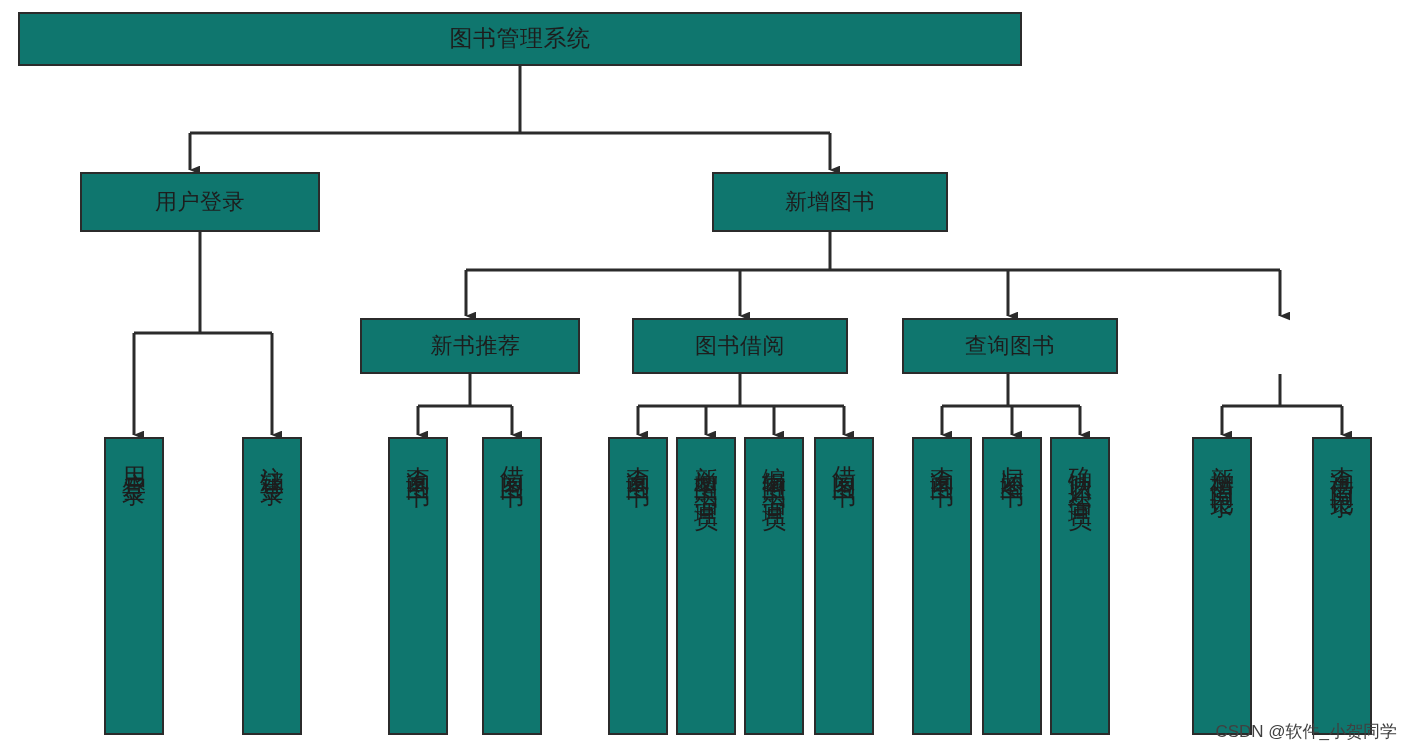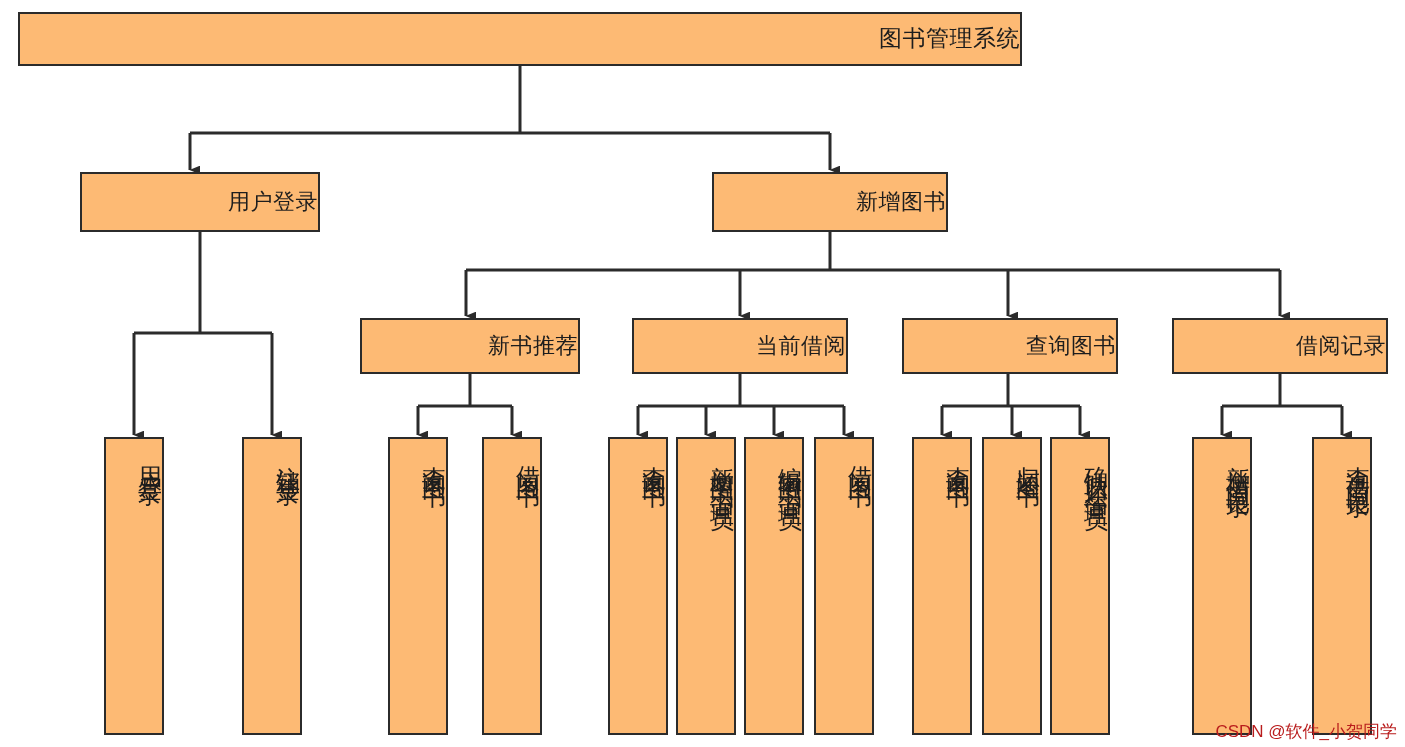--- a/index.html
+++ b/index.html
@@ -20,25 +20,25 @@
   svg.edges {
     position: absolute;
     left: 0;
     top: 0;
     width: 1405px;
     height: 747px;
   }
   .node {
     position: absolute;
     box-sizing: border-box;
-    background: #fdba74;
+    background: #0f766e;
     border: 2px solid #2b2b2b;
     display: flex;
     align-items: center;
-    justify-content: flex-end;
+    justify-content: center;
     z-index: 3;
     font-family: Liberation Serif, serif;
   }
   .node-label {
     color: #1d1d1d;
     line-height: 1.18;
     text-align: center;
     letter-spacing: 0.5px;
   }
   .node.horizontal .node-label {
@@ -58,21 +58,21 @@
     white-space: nowrap;
   }
   .node.level-root .node-label { font-size: 23px; }
   .node.level-2 .node-label { font-size: 22px; }
   .node.level-3 .node-label { font-size: 22px; }
   .watermark {
     position: absolute;
     right: 8px;
     bottom: 4px;
     font-size: 17px;
-    color: #b91c1c;
+    color: #404040;
     z-index: 5;
     white-space: nowrap;
     font-family: "Liberation Sans", "DejaVu Sans", sans-serif;
   }
 </style>
 </head>
 <body>
 
 <div id="diagram-root">
 
@@ -134,27 +134,24 @@
     <span class="node-label">用户登录</span>
   </div>
   <div class="node horizontal level-2" style="left:712px; top:172px; width:236px; height:60px;">
     <span class="node-label">新增图书</span>
   </div>
 
   <div class="node horizontal level-3" style="left:360px; top:318px; width:220px; height:56px;padding-left:11px;">
     <span class="node-label">新书推荐</span>
   </div>
   <div class="node horizontal level-3" style="left:632px; top:318px; width:216px; height:56px;">
-    <span class="node-label">当前借阅</span>
+    <span class="node-label">图书借阅</span>
   </div>
   <div class="node horizontal level-3" style="left:902px; top:318px; width:216px; height:56px;">
     <span class="node-label">查询图书</span>
-  </div>
-  <div class="node horizontal level-3" style="left:1172px; top:318px; width:216px; height:56px;">
-    <span class="node-label">借阅记录</span>
   </div>
 
   <div class="node vertical" style="left:104px; top:437px; width:60px; height:298px;">
     <span class="node-label">用户登录</span>
   </div>
   <div class="node vertical" style="left:242px; top:437px; width:60px; height:298px;">
     <span class="node-label">注销登录</span>
   </div>
 
   <div class="node vertical" style="left:388px; top:437px; width:60px; height:298px;">

